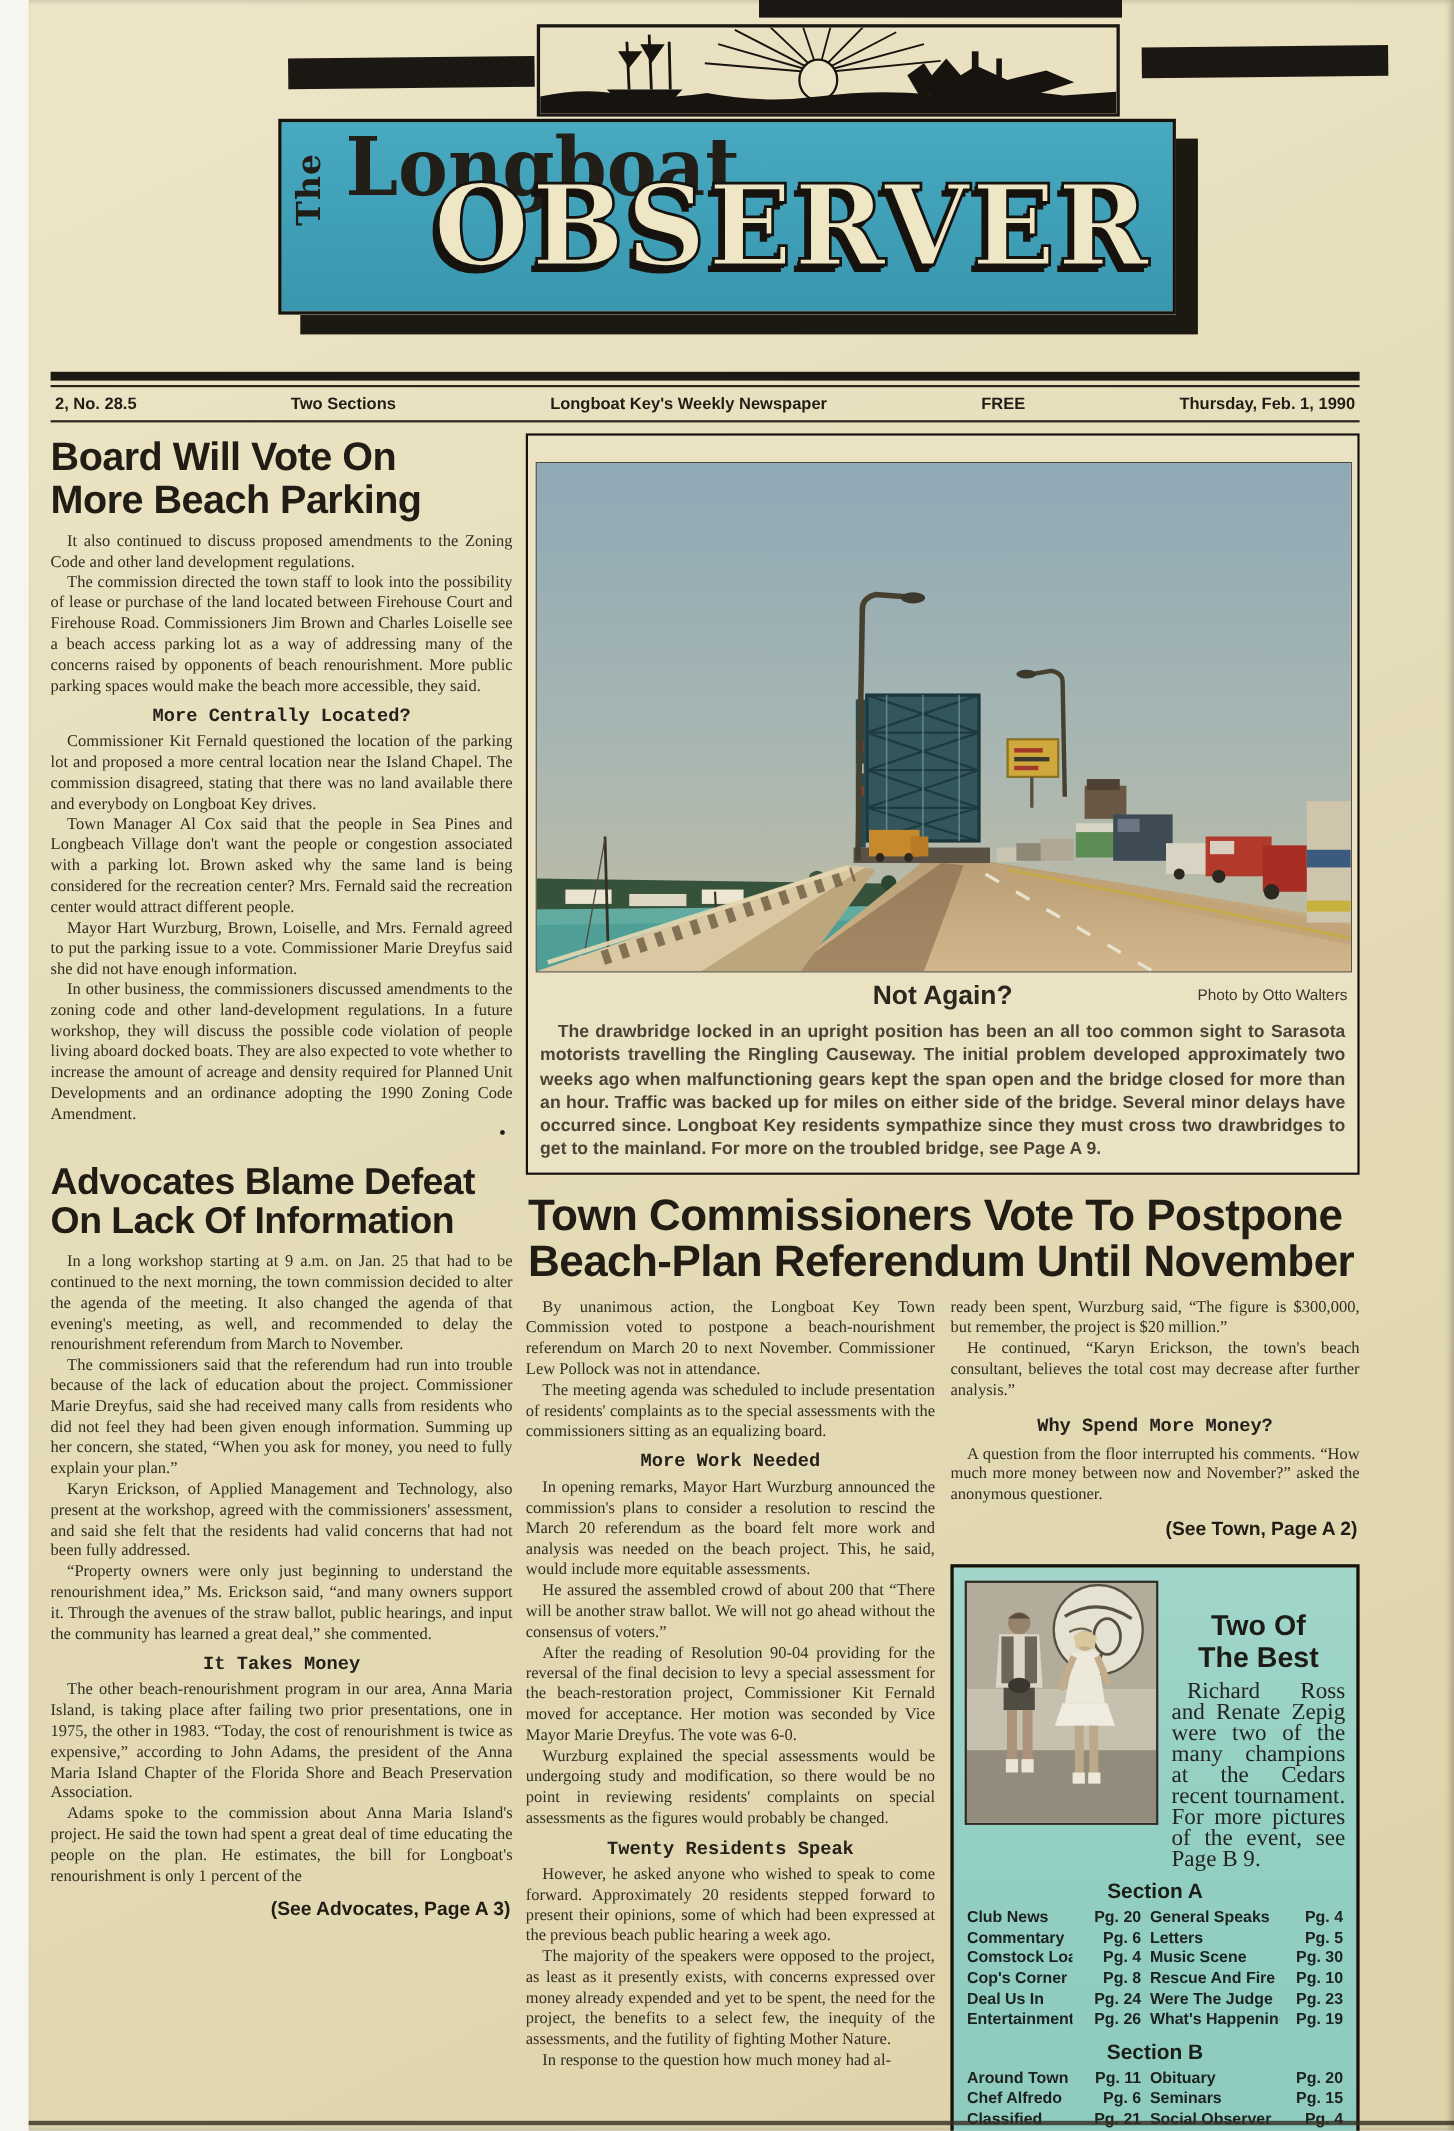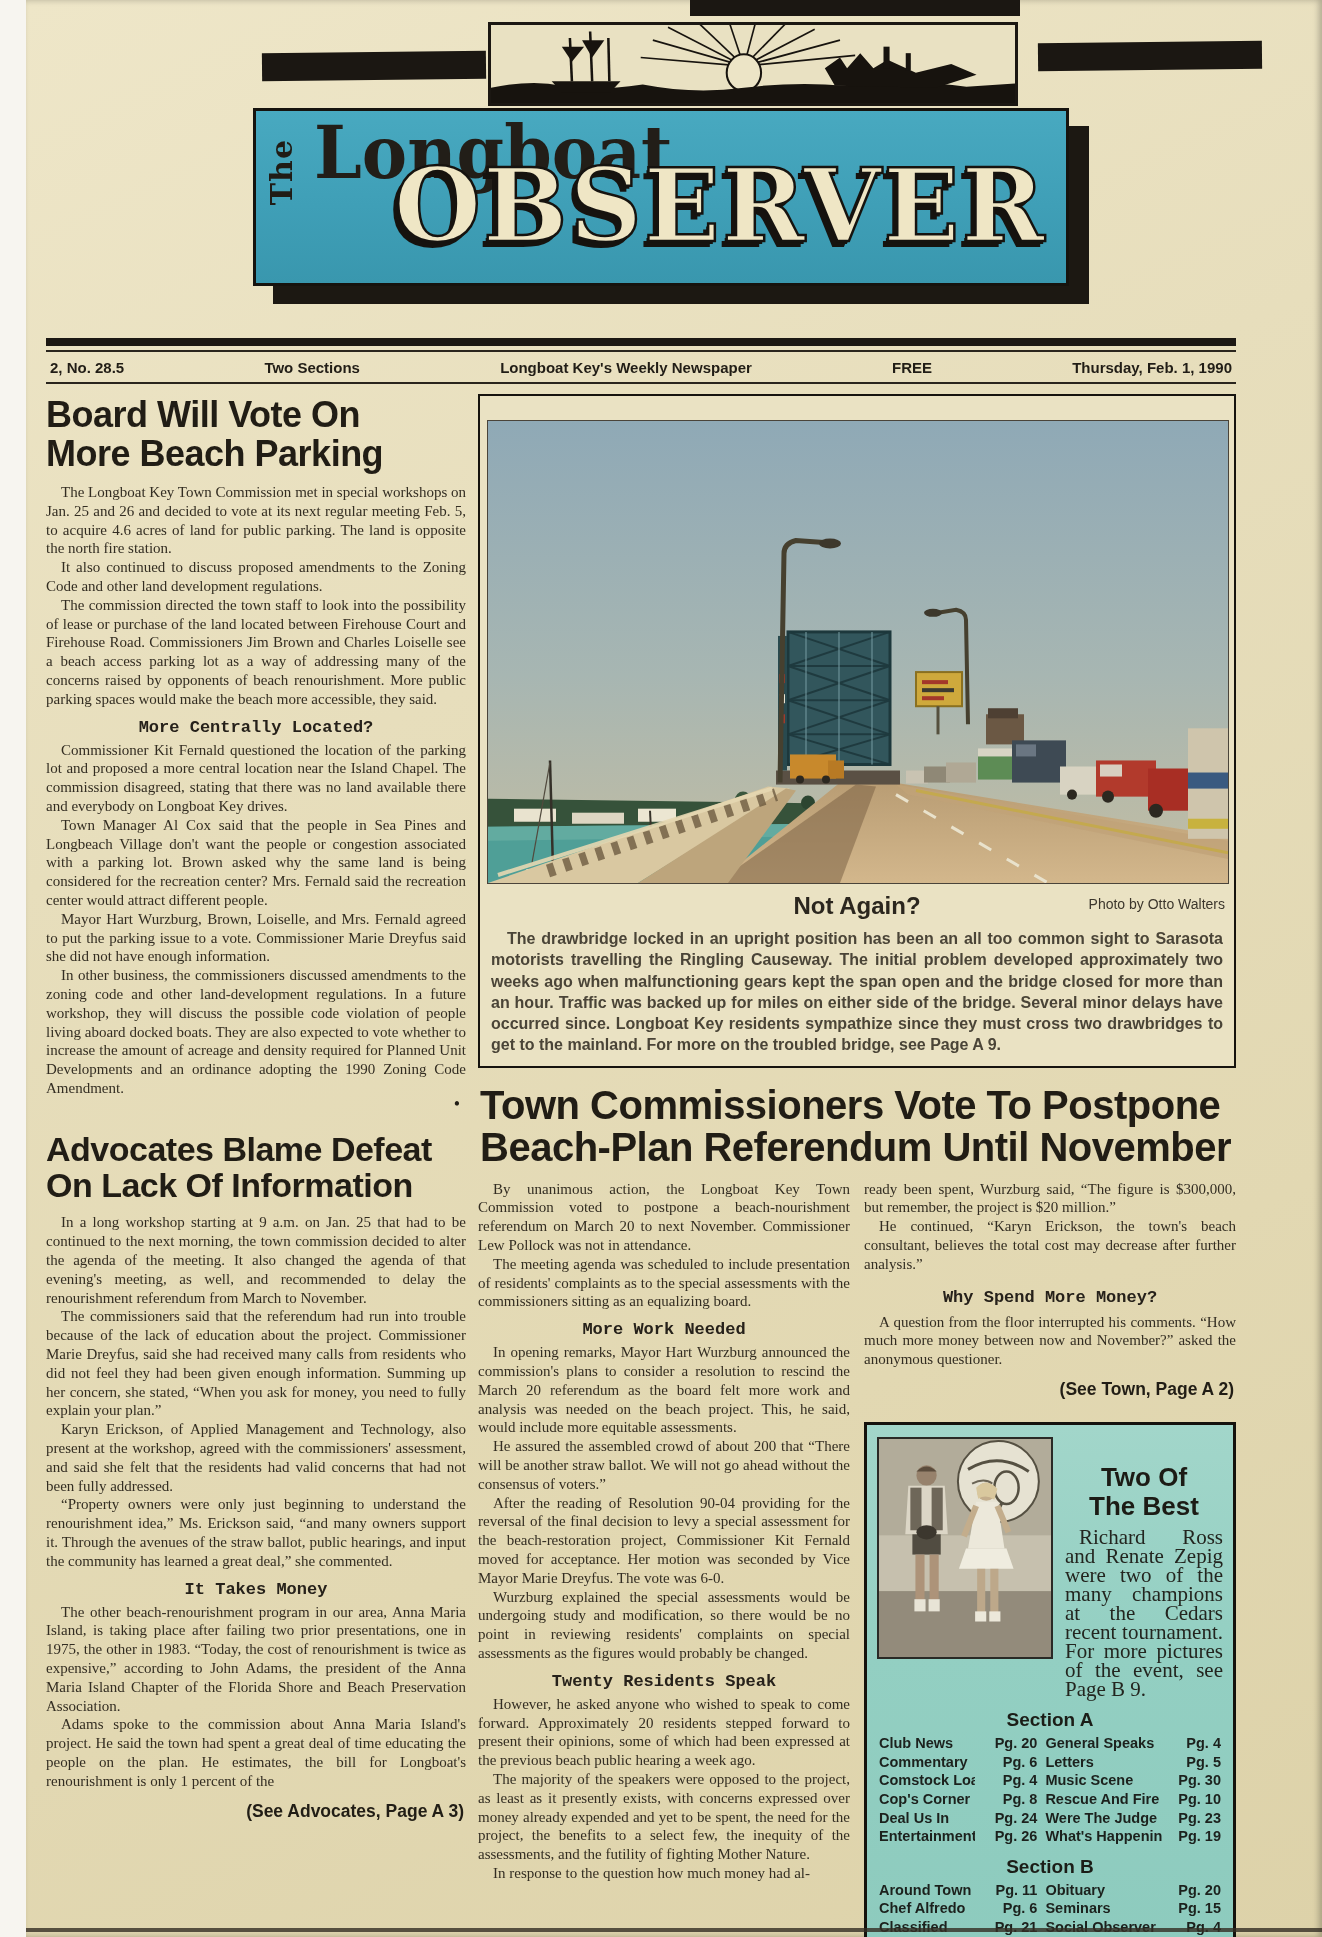--- a/index.html
+++ b/index.html
@@ -203,21 +203,20 @@
   </div>
 
   <div class="content">
 
     <div class="col-left">
       <h1 class="headline">
         <span class="hl-line">Board Will Vote On</span>
         <span class="hl-line">More Beach Parking</span>
       </h1>
       <div class="body-txt">
-        <p>The Longboat Key Town Commission met in special workshops on Jan. 25 and 26 and decided to vote at its next regular meeting Feb. 5, to acquire 4.6 acres of land for public parking. The land is opposite the north fire station.</p>
         <p>It also continued to discuss proposed amendments to the Zoning Code and other land development regulations.</p>
         <p>The commission directed the town staff to look into the possibility of lease or purchase of the land located between Firehouse Court and Firehouse Road. Commissioners Jim Brown and Charles Loiselle see a beach access parking lot as a way of addressing many of the concerns raised by opponents of beach renourishment. More public parking spaces would make the beach more accessible, they said.</p>
         <div class="subhead">More Centrally Located?</div>
         <p>Commissioner Kit Fernald questioned the location of the parking lot and proposed a more central location near the Island Chapel. The commission disagreed, stating that there was no land available there and everybody on Longboat Key drives.</p>
         <p>Town Manager Al Cox said that the people in Sea Pines and Longbeach Village don't want the people or congestion associated with a parking lot. Brown asked why the same land is being considered for the recreation center? Mrs. Fernald said the recreation center would attract different people.</p>
         <p>Mayor Hart Wurzburg, Brown, Loiselle, and Mrs. Fernald agreed to put the parking issue to a vote. Commissioner Marie Dreyfus said she did not have enough information.</p>
         <p>In other business, the commissioners discussed amendments to the zoning code and other land-development regulations. In a future workshop, they will discuss the possible code violation of people living aboard docked boats. They are also expected to vote whether to increase the amount of acreage and density required for Planned Unit Developments and an ordinance adopting the 1990 Zoning Code Amendment.</p>
         <div class="end-mark">•</div>
       </div>
 

